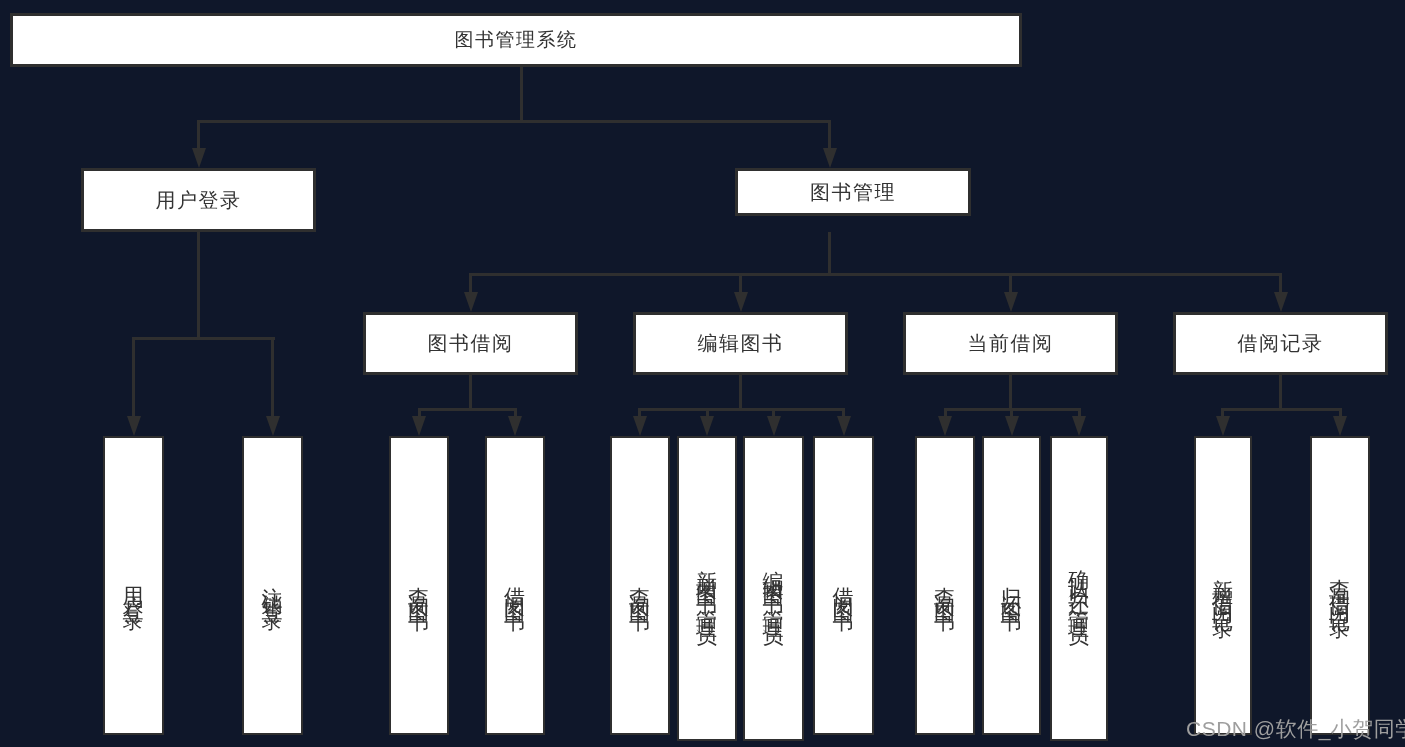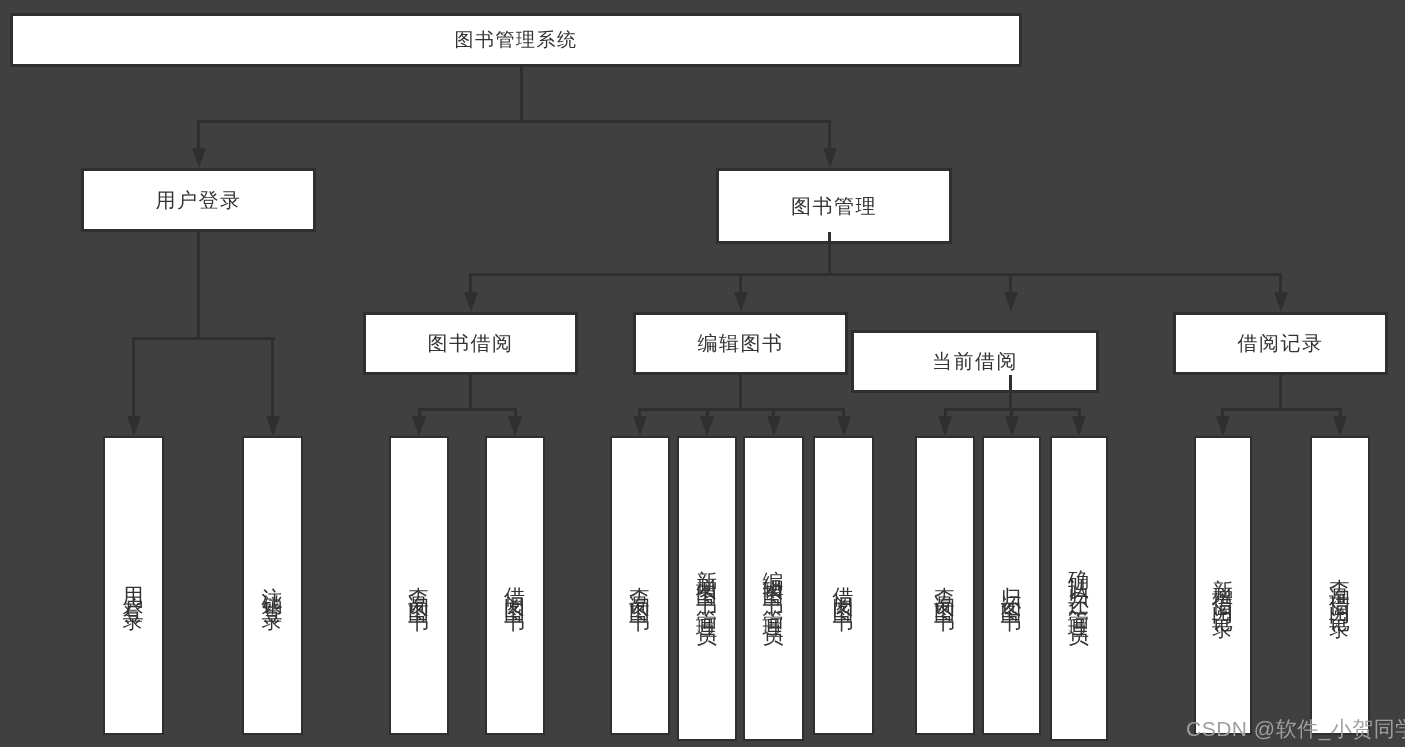--- a/index.html
+++ b/index.html
@@ -1,17 +1,17 @@
 <!DOCTYPE html>
 <html><head>
 <meta charset="utf-8">
 <style>
   html,body{margin:0;padding:0;background:#ffffff;}
   .canvas{
-    position:relative;width:1405px;height:747px;background:#404040;
+    position:relative;width:1405px;height:747px;background:#0f172a;
     font-family:"Liberation Sans",sans-serif;overflow:hidden;color:#333;
   }
   .box{
     position:absolute;background:#fff;border:3px solid #2f2f2f;box-sizing:border-box;
     display:flex;align-items:center;justify-content:center;
     font-size:20px;letter-spacing:1.5px;color:#333;
   }
   .box.root{font-size:19px;}
   .leaf{
     position:absolute;background:#fff;border:2.5px solid #2f2f2f;box-sizing:border-box;
@@ -39,33 +39,33 @@
 <div class="canvas">
 
   <div class="box root" style="left:10px;top:13px;width:1012px;height:54px;">
     <span>图书管理系统</span>
   </div>
 
   <div class="box" style="left:81px;top:168px;width:235px;height:64px;">
     <span>用户登录</span>
   </div>
 
-  <div class="box" style="left:716px;top:168px;width:236px;height:76px;">
+  <div class="box" style="left:735px;top:168px;width:236px;height:48px;">
     <span>图书管理</span>
   </div>
 
   <div class="box" style="left:363px;top:312px;width:215px;height:63px;">
     <span>图书借阅</span>
   </div>
 
   <div class="box" style="left:633px;top:312px;width:215px;height:63px;">
     <span>编辑图书</span>
   </div>
 
-  <div class="box" style="left:851px;top:312px;width:248px;height:63px;margin-top:18px;">
+  <div class="box" style="left:903px;top:312px;width:215px;height:63px;">
     <span>当前借阅</span>
   </div>
 
   <div class="box" style="left:1173px;top:312px;width:215px;height:63px;">
     <span>借阅记录</span>
   </div>
 
   <div class="leaf" style="left:103px;top:436px;width:61px;height:299px;">
     <span class="vtext">用户登录</span>
   </div>

